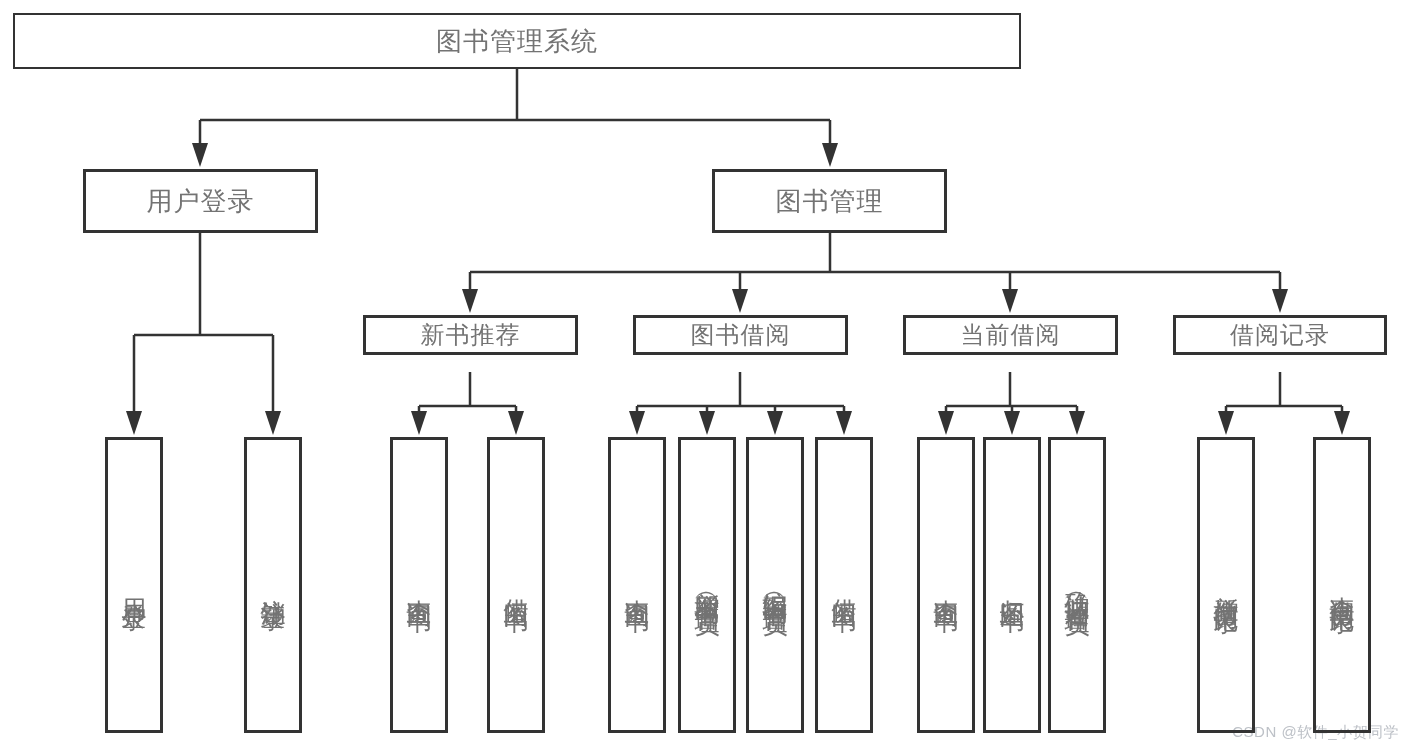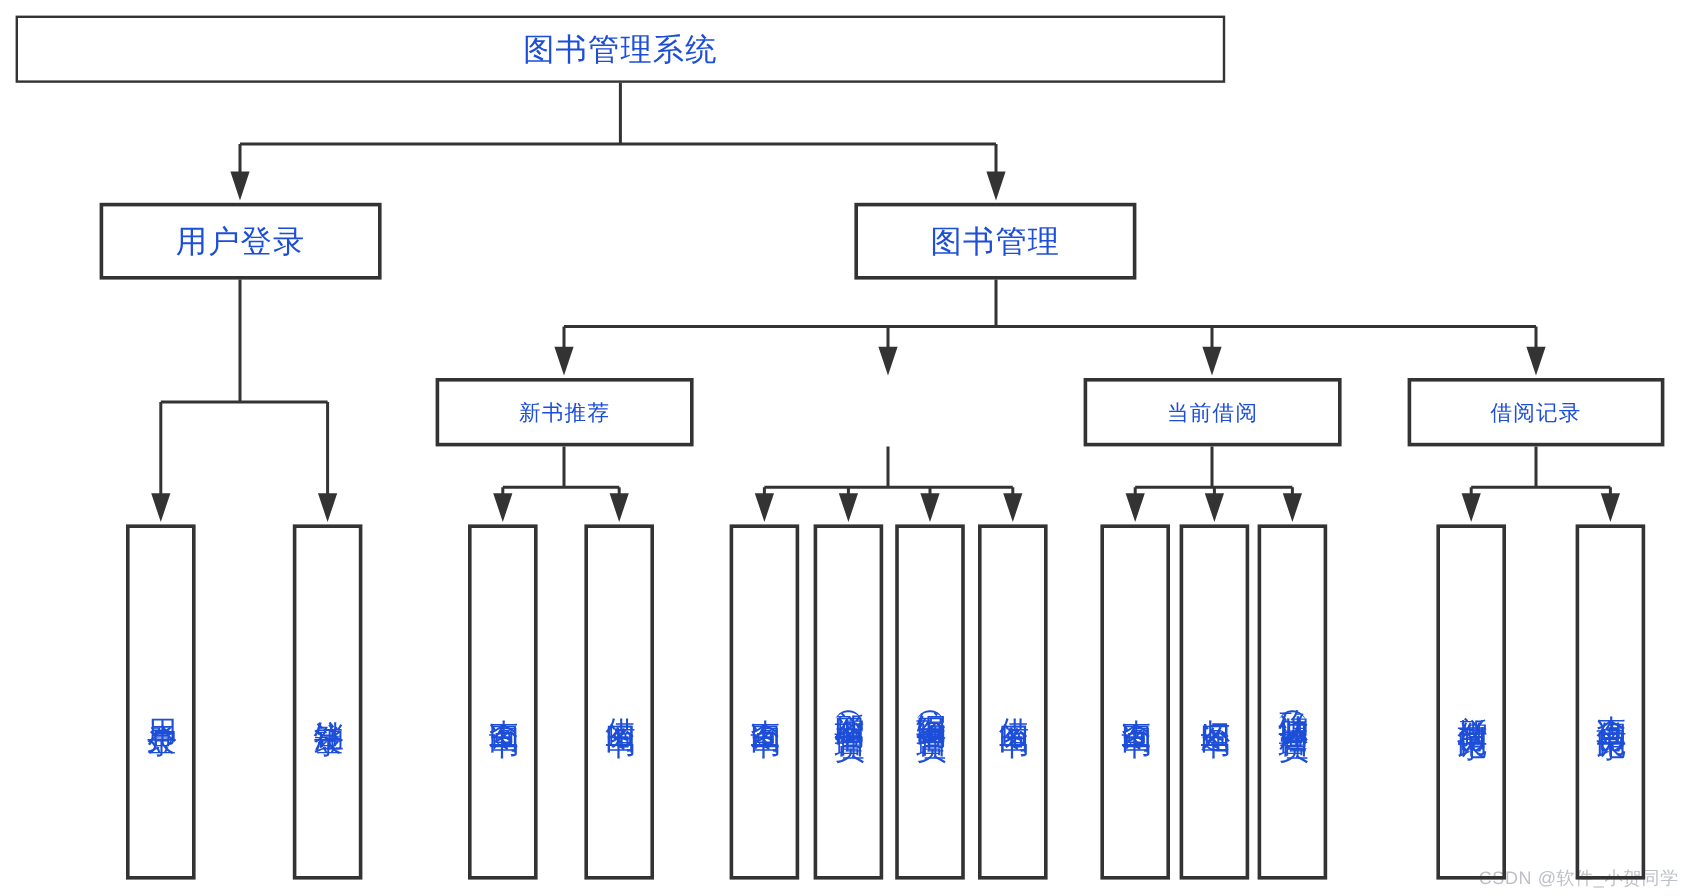--- a/index.html
+++ b/index.html
@@ -18,41 +18,41 @@
     z-index: 1;
   }
   .box {
     position: absolute;
     box-sizing: border-box;
     border: 3px solid #333333;
     background: transparent;
     display: flex;
     align-items: center;
     justify-content: center;
-    color: #1d4ed8;
+    color: #737373;
     z-index: 2;
     text-align: center;
   }
   .root-box {
     left: 13px; top: 13px;
     width: 1008px; height: 56px;
     border-width: 2px;
     font-size: 26px;
     letter-spacing: 1px;
   }
   .lvl1 {
     top: 169px;
     width: 235px; height: 64px;
     font-size: 26px;
     letter-spacing: 1px;
   }
   .lvl2 {
     top: 315px;
-    width: 215px; height: 57px;
-    font-size: 18px;
+    width: 215px; height: 40px;
+    font-size: 24px;
     letter-spacing: 1px;
   }
   .leaf {
     top: 437px;
     width: 58px; height: 296px;
     writing-mode: vertical-rl;
     font-size: 25px;
     line-height: 1;
     letter-spacing: 3px;
   }
@@ -106,20 +106,21 @@
       <polygon points="1334,411 1350,411 1342,435"></polygon>
     </g>
   </svg>
 
   <div class="box root-box">图书管理系统</div>
 
   <div class="box lvl1" style="left:83px">用户登录</div>
   <div class="box lvl1" style="left:712px">图书管理</div>
 
   <div class="box lvl2" style="left:363px">新书推荐</div>
+  <div class="box lvl2" style="left:633px">图书借阅</div>
   <div class="box lvl2" style="left:1173px;width:214px">借阅记录</div>
   <div class="box lvl2" style="left:903px">当前借阅</div>
 
   <div class="box leaf" style="left:105px">用户登录</div>
   <div class="box leaf" style="left:244px">注销登录</div>
 
   <div class="box leaf" style="left:390px">查询图书</div>
   <div class="box leaf" style="left:487px">借阅图书</div>
 
   <div class="box leaf" style="left:608px">查询图书</div>

